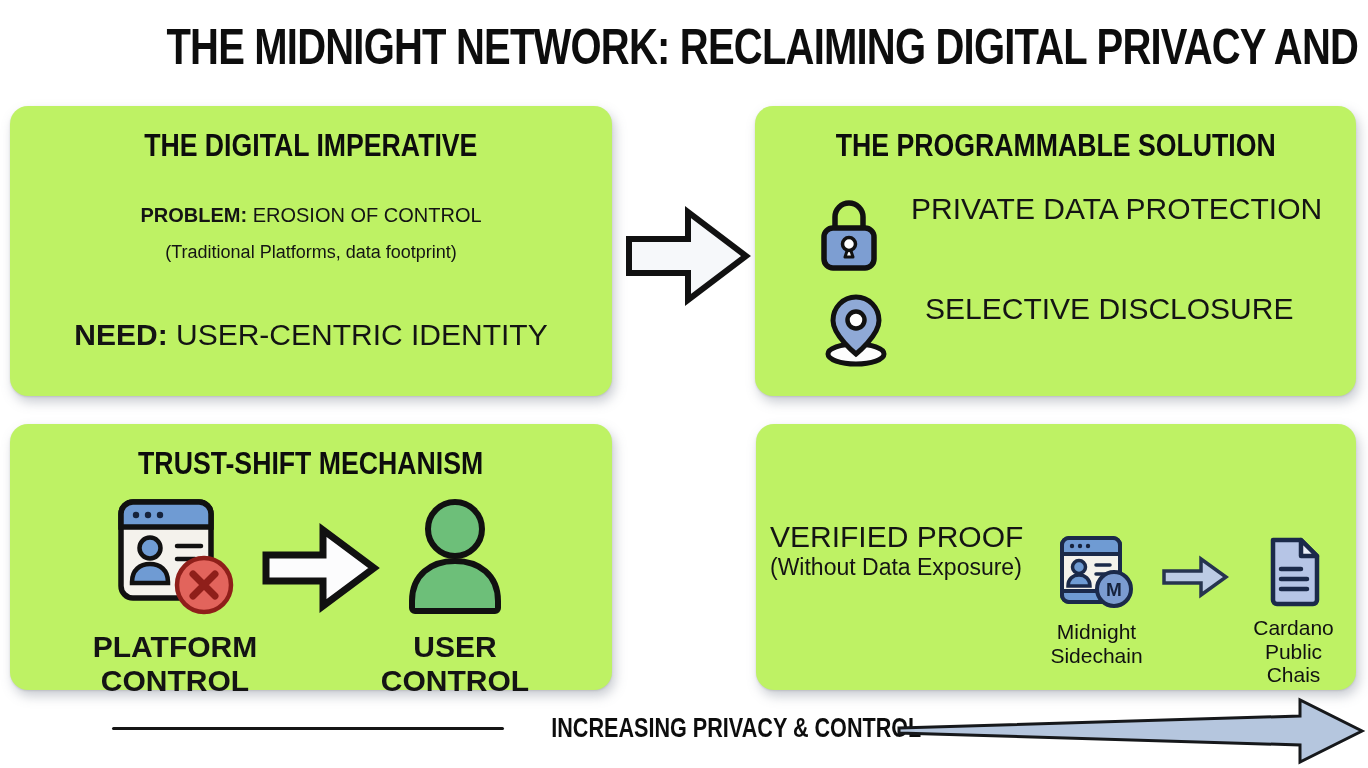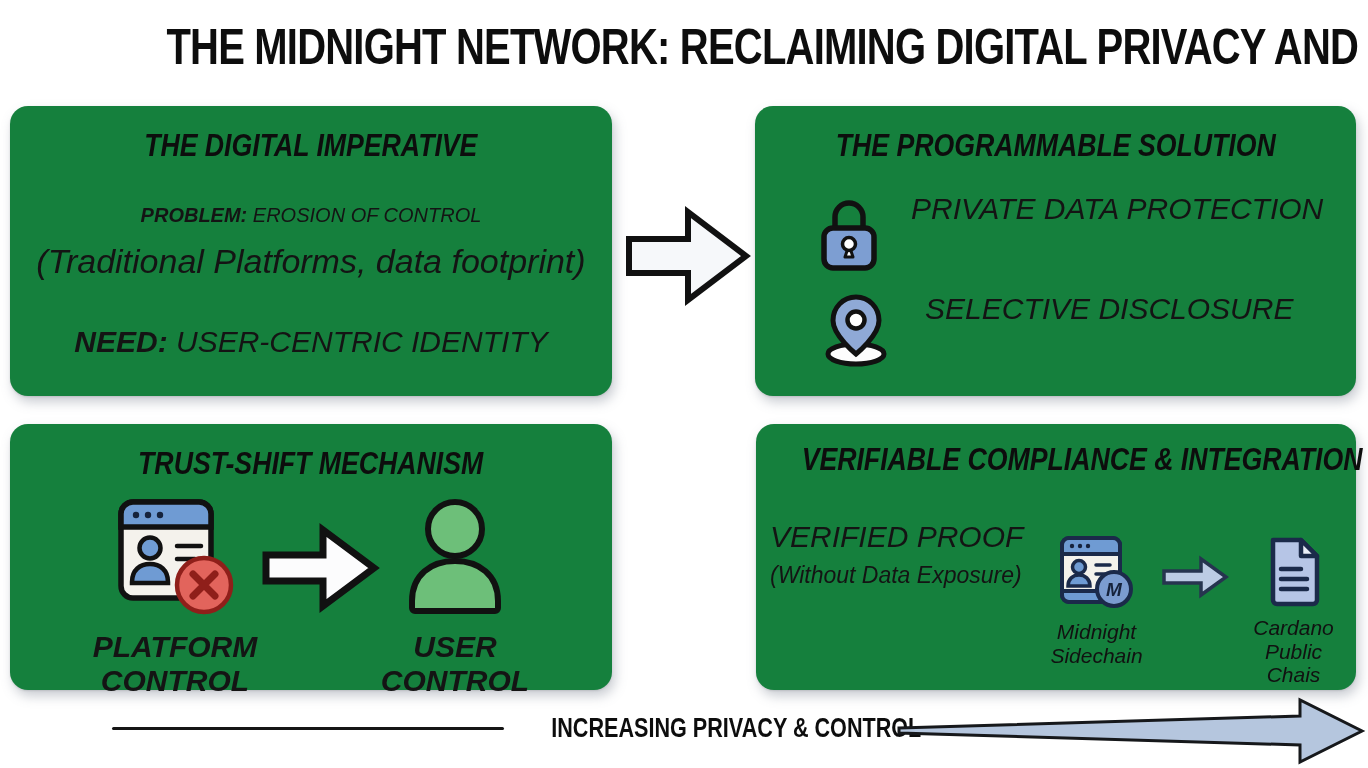--- a/index.html
+++ b/index.html
@@ -6,35 +6,35 @@
   html,body { width:1368px; height:768px; background:#ffffff; overflow:hidden;
               font-family:"Liberation Sans", sans-serif; color:#141414; }
   .stage { position:relative; width:1368px; height:768px; background:#ffffff; }
 
   .cx80 { display:inline-block; transform:scaleX(0.80); transform-origin:center; white-space:nowrap; }
   .cx88 { display:inline-block; transform:scaleX(0.86); transform-origin:center; white-space:nowrap; }
 
   .page-title { position:absolute; top:18px; left:0; width:100%; text-align:center;
                 font-size:50px; font-weight:bold; letter-spacing:-1px; color:#0d0d0d; }
 
-  .panel { position:absolute; background:#15803d; border-radius:18px;
-           box-shadow:3px 6px 12px rgba(100,110,125,0.35), 0 1px 2px rgba(0,0,0,0.12);font-style:italic; }
+  .panel { position:absolute; background:#bef264; border-radius:18px;
+           box-shadow:3px 6px 12px rgba(100,110,125,0.35), 0 1px 2px rgba(0,0,0,0.12); }
   .panel-title { position:absolute; top:22px; left:0; width:100%; text-align:center;
                  font-size:31px; font-weight:bold; color:#0d0d0d; }
 
   
   .p1 { left:10px;  top:106px; width:602px; height:290px; }
   .p2 { left:755px; top:106px; width:601px; height:290px; }
   .p3 { left:10px;  top:424px; width:602px; height:266px; }
   .p4 { left:756px; top:424px; width:600px; height:266px; }
 
   
   .p1-problem { position:absolute; top:98px; width:100%; text-align:center; font-size:20px; }
-  .p1-note    { position:absolute; top:136px; width:100%; text-align:center; font-size:34px; }
-  .p1-need    { position:absolute; top:219px; width:100%; text-align:center; font-size:30px; }
+  .p1-note    { position:absolute; top:136px; width:100%; text-align:center; font-size:18px; }
+  .p1-need    { position:absolute; top:212px; width:100%; text-align:center; font-size:30px; }
   .lbl-bold   { font-weight:bold; }
 
   
   .p2-row { position:absolute; left:62px; display:flex; align-items:flex-start; gap:30px; }
   .p2-row1 { top:86px;  height:90px; }
   .p2-row2 { top:186px; height:84px; }
   .p2-label { font-size:30px; }
 
   
   .between-arrow { position:absolute; left:624px; top:200px; }
@@ -44,21 +44,21 @@
             align-items:center; }
   .p3-from { left:50px; }
   .p3-to   { left:330px; }
   .p3-arrow { position:absolute; left:250px; top:92px; }
   .p3-label { margin-top:14px; font-size:30px; font-weight:bold; text-align:center; line-height:1.12; }
 
   
   .p4 .panel-title { top:18px; }
   .vp-col { position:absolute; left:14px; top:96px; width:262px; }
   .vp-title { font-size:30px; }
-  .vp-note  { font-size:23px; margin-top:8px; }
+  .vp-note  { font-size:23px; }
   .hy-col { position:absolute; left:288px; top:96px; width:302px; text-align:center; }
   .hy-title { font-size:30px; }
   .hy-row { margin-top:14px; display:flex; justify-content:center; align-items:flex-start; gap:12px; }
   .hy-item { display:flex; flex-direction:column; align-items:center; width:110px; }
   .hy-item-label { margin-top:8px; font-size:21px; line-height:1.12; color:#111; }
   .hy-arrow-wrap { margin-top:20px; }
 
   
   .axis-line { position:absolute; left:112px; top:727px; width:392px; height:3px;
                background:#151515; border-radius:2px; }
@@ -166,23 +166,20 @@
         </svg>
       </span>
       <div class="p3-label">
         <div>USER</div>
         <div>CONTROL</div>
       </div>
     </div>
   </section>
 
   <section class="panel p4">
-    <h2 class="panel-title">
-      <span class="cx88">VERIFIABLE COMPLIANCE &amp; INTEGRATION</span>
-    </h2>
 
     <div class="vp-col">
       <div class="vp-title">VERIFIED PROOF</div>
       <div class="vp-note">(Without Data Exposure)</div>
     </div>
 
     <div class="hy-col">
       <div class="hy-row">
 
         <div class="hy-item">

